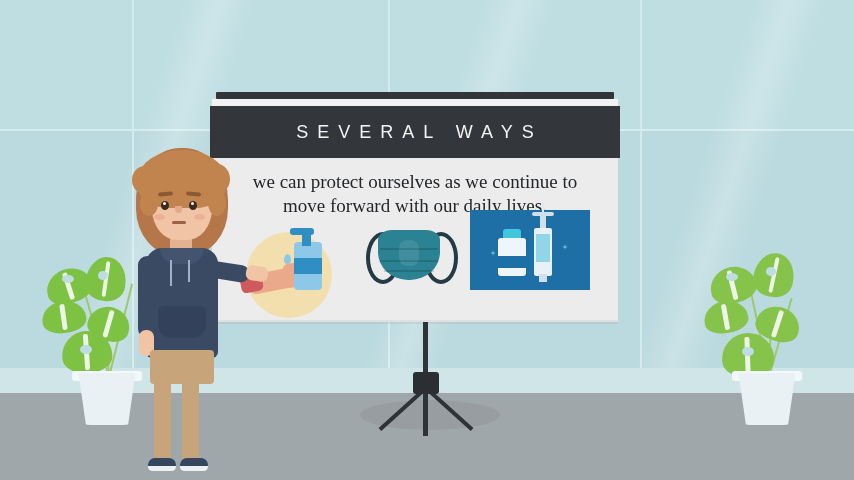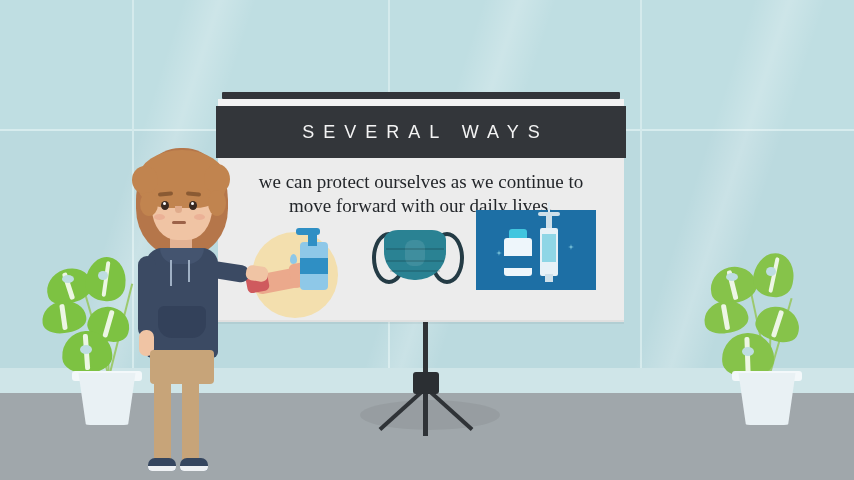--- a/index.html
+++ b/index.html
@@ -22,21 +22,21 @@
         background:linear-gradient(90deg,rgba(255,255,255,.00),rgba(255,255,255,.22),rgba(255,255,255,.00));
         transform:rotate(18deg);pointer-events:none;}
   .baseboard{position:absolute;left:0;top:368px;width:854px;height:25px;
         background:#cfe5e8;}
   .floor{position:absolute;left:0;top:393px;width:854px;height:87px;
         background:#a0a7ab;}
   .floor-shadow{position:absolute;top:400px;height:30px;border-radius:50%;
         background:rgba(0,0,0,.055);}
 
   
-  .board{position:absolute;left:216px;top:92px;width:410px;height:231px;}
+  .board{position:absolute;left:210px;top:92px;width:410px;height:231px;}
   .board-rail{position:absolute;left:6px;top:0;width:398px;height:7px;
         background:#32353a;border-radius:1px;}
   .board-rail-gap{position:absolute;left:2px;top:7px;width:406px;height:7px;
         background:#f2f2f2;}
   .board-header{position:absolute;left:0;top:14px;width:410px;height:52px;
         background:#33363a;display:flex;align-items:center;justify-content:center;}
   .board-title{color:#f4f4f4;font-size:18px;letter-spacing:9px;
         font-family:"Liberation Sans",sans-serif;font-weight:400;
         text-indent:9px;}
   .board-body{position:absolute;left:2px;top:66px;width:406px;height:164px;

